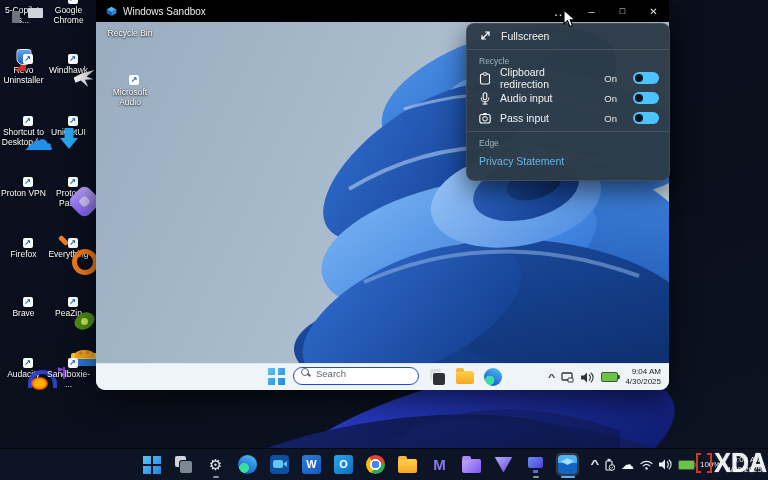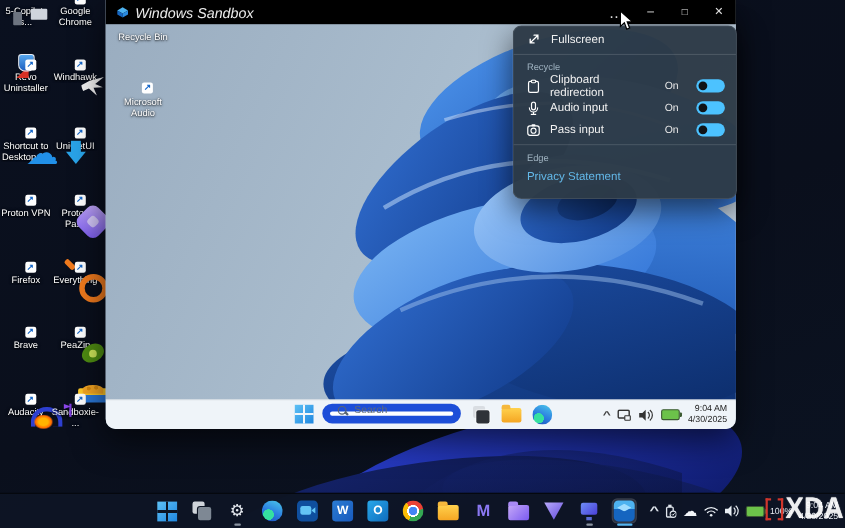--- a/index.html
+++ b/index.html
@@ -85,21 +85,21 @@
                                   radial-gradient(circle at 65% 30%,#d88a10 1.5px,rgba(0,0,0,0) 2px);}
   .i-sandboxie u{position:absolute;right:4px;top:0;width:2px;height:12px;background:#7a3bd8;}
   .i-sandboxie u::after{content:"";position:absolute;right:0;top:0;width:7px;height:5px;background:#8a46e8;
                         clip-path:polygon(0 0,100% 50%,0 100%);}
 
   
   .win{position:absolute;left:96px;top:0;width:573px;height:390px;border-radius:0 0 9px 9px;overflow:hidden;
        box-shadow:0 10px 30px rgba(0,0,0,.6);background:#aabccd;}
   .titlebar{position:absolute;left:0;top:0;right:0;height:22px;background:#000;display:flex;align-items:center;}
   .titlebar .t-ic{width:13px;height:13px;margin:0 5px 0 9px;}
-  .titlebar .t-txt{font-size:13px;color:#ececec;font-style:italic;}
+  .titlebar .t-txt{font-size:10px;color:#ececec;}
   .capbtns{margin-left:auto;display:flex;height:100%;}
   .capbtn{width:31px;height:100%;display:flex;align-items:center;justify-content:center;color:#e6e6e6;cursor:default;}
   .capbtn.more{font-size:14px;line-height:6px;padding-bottom:7px;}
   .capbtn.min{font-size:11px;}
   .capbtn.max{font-size:9px;}
   .capbtn.close{font-size:10px;}
 
   .wallpaper{position:absolute;left:0;top:22px;right:0;height:342px;
              background:linear-gradient(115deg,#9aadc0 0%,#a9bccd 45%,#c0cedd 100%);overflow:hidden;}
 
@@ -117,21 +117,21 @@
   
   .sb-task{position:absolute;left:0;right:0;bottom:0;height:26px;background:rgba(242,246,250,.97);
            border-top:1px solid rgba(0,0,0,.05);}
   .winlogo{position:absolute;width:17px;height:17px;
            background:
              linear-gradient(to right, rgba(0,0,0,0) 0 44%, var(--gap) 44% 56%, rgba(0,0,0,0) 56%),
              linear-gradient(to bottom, rgba(0,0,0,0) 0 44%, var(--gap) 44% 56%, rgba(0,0,0,0) 56%),
              linear-gradient(135deg,#5ec1f5,#1f87e0);}
   .sb-task .winlogo{--gap:#f2f6fa;left:172px;top:4px;}
   .searchbox{position:absolute;left:197px;top:3px;width:126px;height:18px;background:#fff;
-             border:7px solid #1d4ed8;border-radius:10px;display:flex;align-items:flex-end;padding-left:7px;box-sizing:border-box;}
+             border:1px solid #1d4ed8;border-radius:10px;display:flex;align-items:flex-start;padding-left:7px;box-sizing:border-box;}
   .s-mag{position:relative;width:9px;height:9px;margin-right:6px;}
   .s-mag::before{content:"";position:absolute;left:0;top:0;width:6px;height:6px;border:1.4px solid #5a646f;border-radius:50%;}
   .s-mag::after{content:"";position:absolute;right:0;bottom:0;width:1.6px;height:4px;background:#5a646f;transform:rotate(-45deg);}
   .searchbox .s-txt{font-size:9.5px;color:#5f6a75;}
   .sb-app{position:absolute;top:4px;width:18px;height:18px;}
   .i-dsq i{position:absolute;left:2px;top:1px;width:11px;height:11px;background:#d9dde2;border-radius:2px;}
   .i-dsq b{position:absolute;right:1px;bottom:1px;width:12px;height:12px;background:#2e3238;border-radius:2px;
            box-shadow:0 0 0 1px rgba(255,255,255,.5);}
   .i-folder{background:linear-gradient(180deg,#ffd14d,#f5a623);border-radius:2px;margin-top:3px;height:13px !important;}
   .i-folder::before{content:"";position:absolute;left:0;top:-3px;width:8px;height:4px;background:#f5b83d;border-radius:2px 2px 0 0;}

